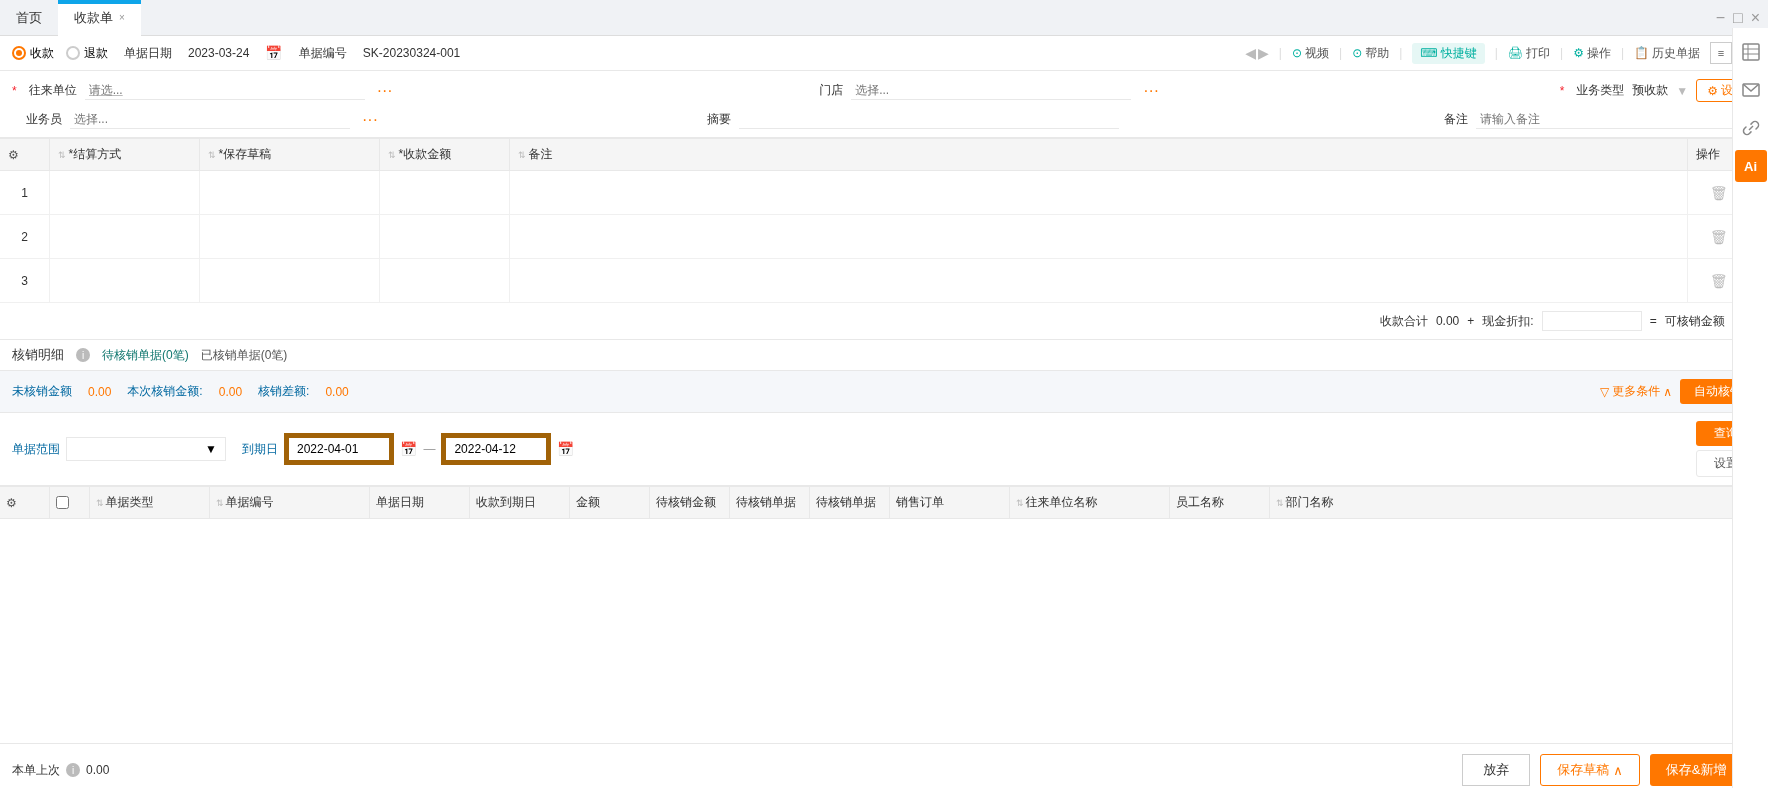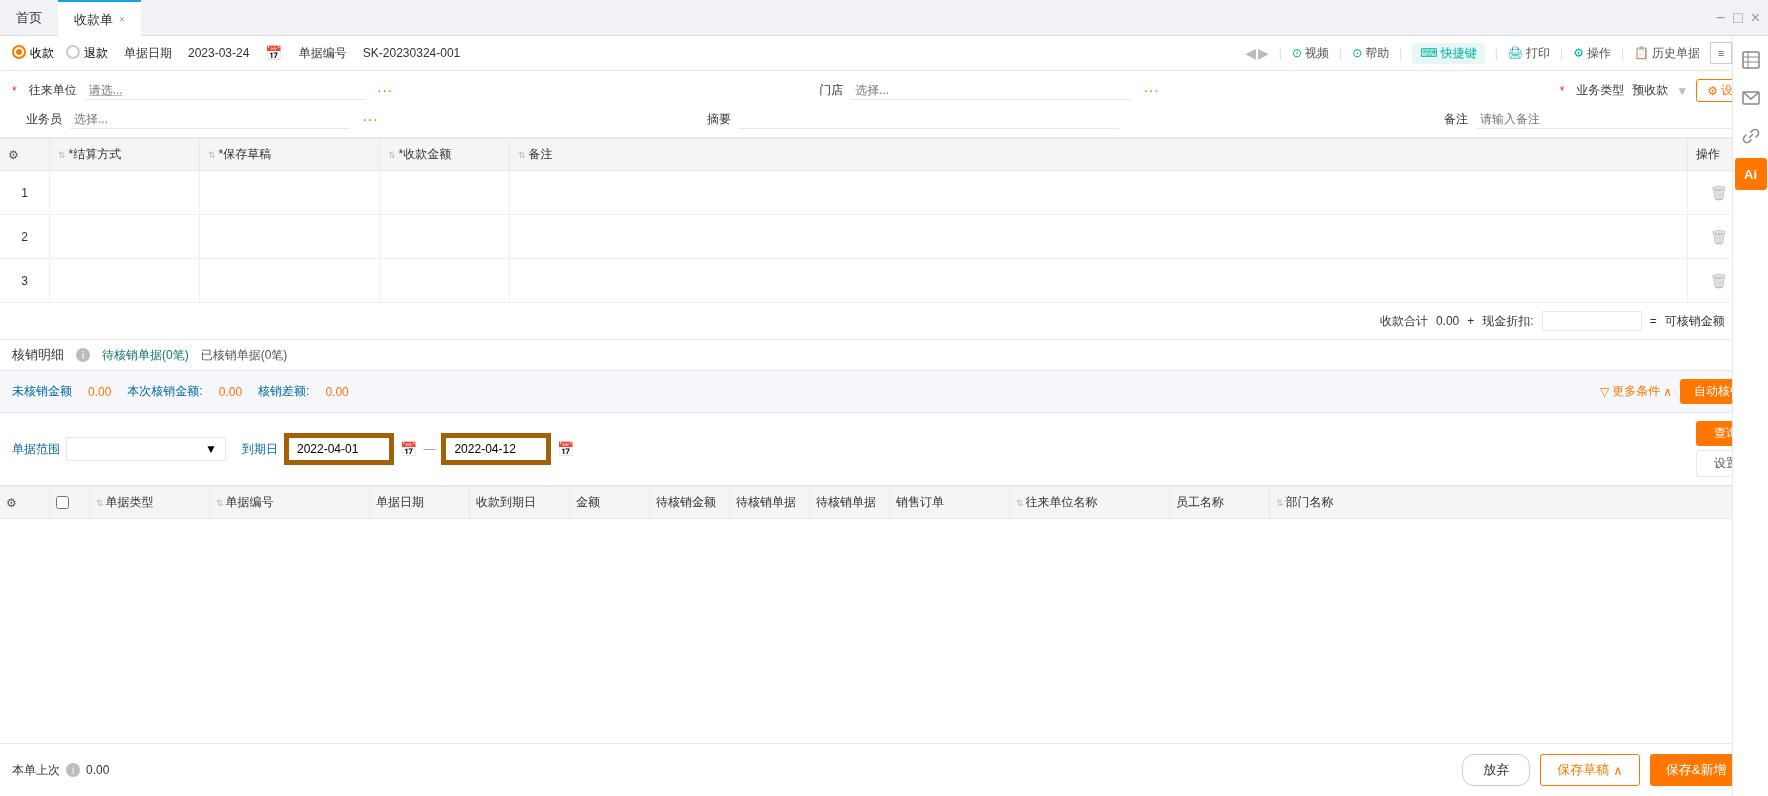--- a/index.html
+++ b/index.html
@@ -7,34 +7,34 @@
 
     
     .tab-bar {
       display: flex; align-items: center; background: #f0f2f5; height: 36px; border-bottom: 1px solid #ddd;
     }
     .tab-home {
       padding: 0 16px; height: 36px; line-height: 36px; color: #333; cursor: pointer; font-size: 13px;
     }
     .tab-active {
       background: #fff; padding: 0 16px; height: 36px; line-height: 36px; color: #333; cursor: pointer; font-size: 13px;
-      border-top: 2px solid #0ea5e9; display: flex; align-items: flex-start; gap: 6px;
+      border-top: 4px solid #0ea5e9; display: flex; align-items: flex-end; gap: 6px;
     }
     .tab-close { color: #999; font-size: 10px; cursor: pointer; }
     .tab-bar-right { margin-left: auto; display: flex; align-items: center; padding-right: 8px; gap: 8px; color: #999; font-size: 16px; cursor: pointer; }
 
     
     .main-content { background: #fff; height: calc(796px - 36px); display: flex; flex-direction: column; overflow: hidden; }
 
     
     .top-toolbar {
       display: flex; align-items: center; padding: 6px 12px; border-bottom: 1px solid #e8e8e8; background: #fff; gap: 16px; flex-shrink: 0;
     }
     .radio-group { display: flex; align-items: center; gap: 12px; }
-    .radio-item { display: flex; align-items: flex-start; gap: 4px; cursor: pointer; }
+    .radio-item { display: flex; align-items: center; gap: 4px; cursor: pointer; }
     .radio-dot { width: 14px; height: 14px; border-radius: 50%; border: 2px solid #ccc; display: flex; align-items: center; justify-content: center; }
     .radio-dot.active { border-color: #ff7700; }
     .radio-dot.active::after { content: ''; width: 6px; height: 6px; border-radius: 50%; background: #ff7700; }
     .field-label { color: #333; font-size: 12px; }
     .field-value { color: #333; font-size: 12px; font-weight: 500; }
     .calendar-icon { color: #ff7700; cursor: pointer; font-size: 14px; }
     .toolbar-right { margin-left: auto; display: flex; align-items: center; gap: 10px; color: #555; font-size: 12px; }
     .toolbar-btn { display: flex; align-items: center; gap: 3px; cursor: pointer; color: #555; }
     .toolbar-btn .icon { color: #00b0a0; }
     .toolbar-separator { color: #ddd; }
@@ -144,27 +144,27 @@
     }
     .bth:last-child { border-right: none; }
 
     
     .footer {
       display: flex; align-items: center; padding: 10px 12px; background: #fff; border-top: 1px solid #e8e8e8; margin-top: auto; flex-shrink: 0;
     }
     .footer-left { display: flex; align-items: center; gap: 6px; color: #333; font-size: 12px; }
     .footer-info-icon { width: 14px; height: 14px; border-radius: 50%; background: #bbb; color: #fff; font-size: 10px; display: inline-flex; align-items: center; justify-content: center; }
     .footer-right { margin-left: auto; display: flex; gap: 10px; }
-    .abandon-btn { background: #fff; color: #333; padding: 6px 20px; border: 1px solid #ccc; border-radius: 12px; cursor: pointer; font-size: 13px; }
+    .abandon-btn { background: #fff; color: #333; padding: 6px 20px; border: 1px solid #ccc; border-radius: 0; cursor: pointer; font-size: 13px; }
     .save-draft-btn { background: #fff; color: #ff7700; padding: 6px 16px; border: 1px solid #ff7700; border-radius: 3px; cursor: pointer; font-size: 13px; display: flex; align-items: center; gap: 4px; }
     .save-new-btn { background: #ff7700; color: #fff; padding: 6px 16px; border: none; border-radius: 3px; cursor: pointer; font-size: 13px; display: flex; align-items: center; gap: 4px; }
 
     
     .right-sidebar {
-      position: fixed; right: 0; top: 36px; width: 36px; background: #fff; border-left: 1px solid #e8e8e8;
+      position: fixed; right: 0; top: 28px; width: 36px; background: #fff; border-left: 1px solid #e8e8e8;
       display: flex; flex-direction: column; align-items: center; padding-top: 8px; gap: 6px; height: calc(796px - 36px);
     }
     .sidebar-icon { width: 32px; height: 32px; display: flex; align-items: center; justify-content: center; cursor: pointer; color: #555; font-size: 16px; }
     .sidebar-icon.active { background: #ff7700; color: #fff; border-radius: 3px; }
     .nav-arrows { display: flex; align-items: center; gap: 2px; }
     .nav-arrow { color: #bbb; cursor: pointer; font-size: 14px; }
   </style>
 </head>
 <body>
 

